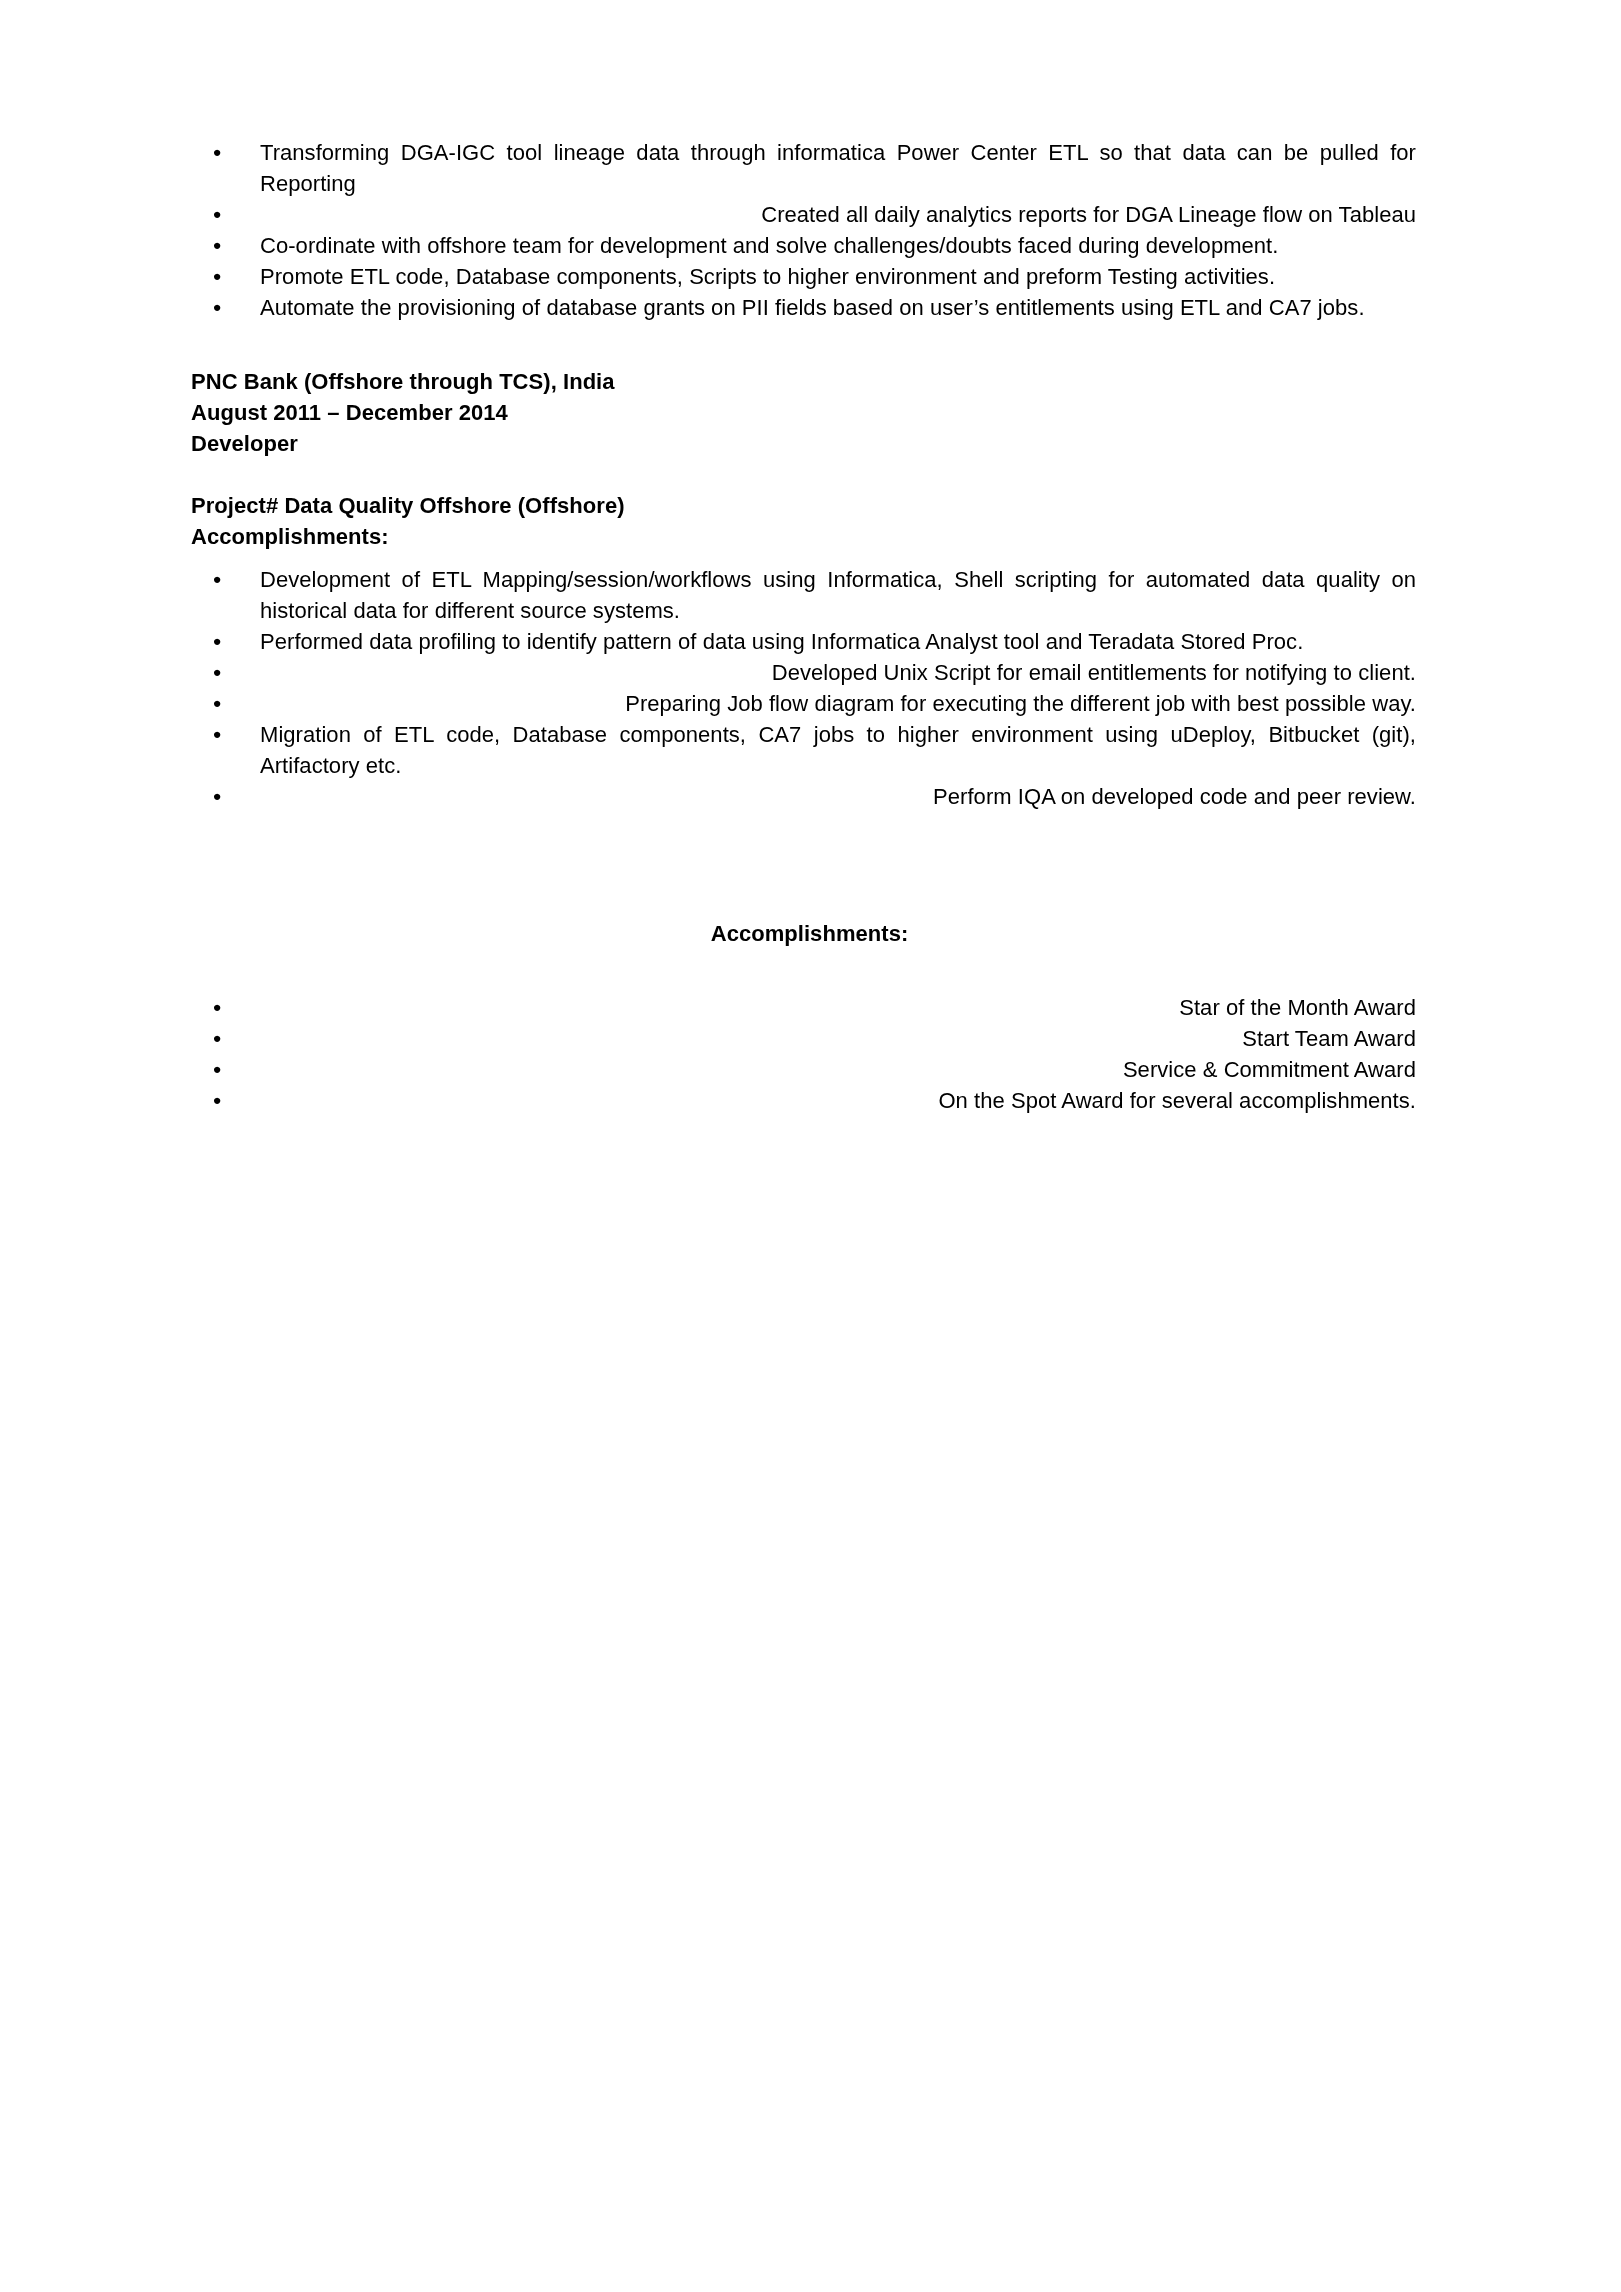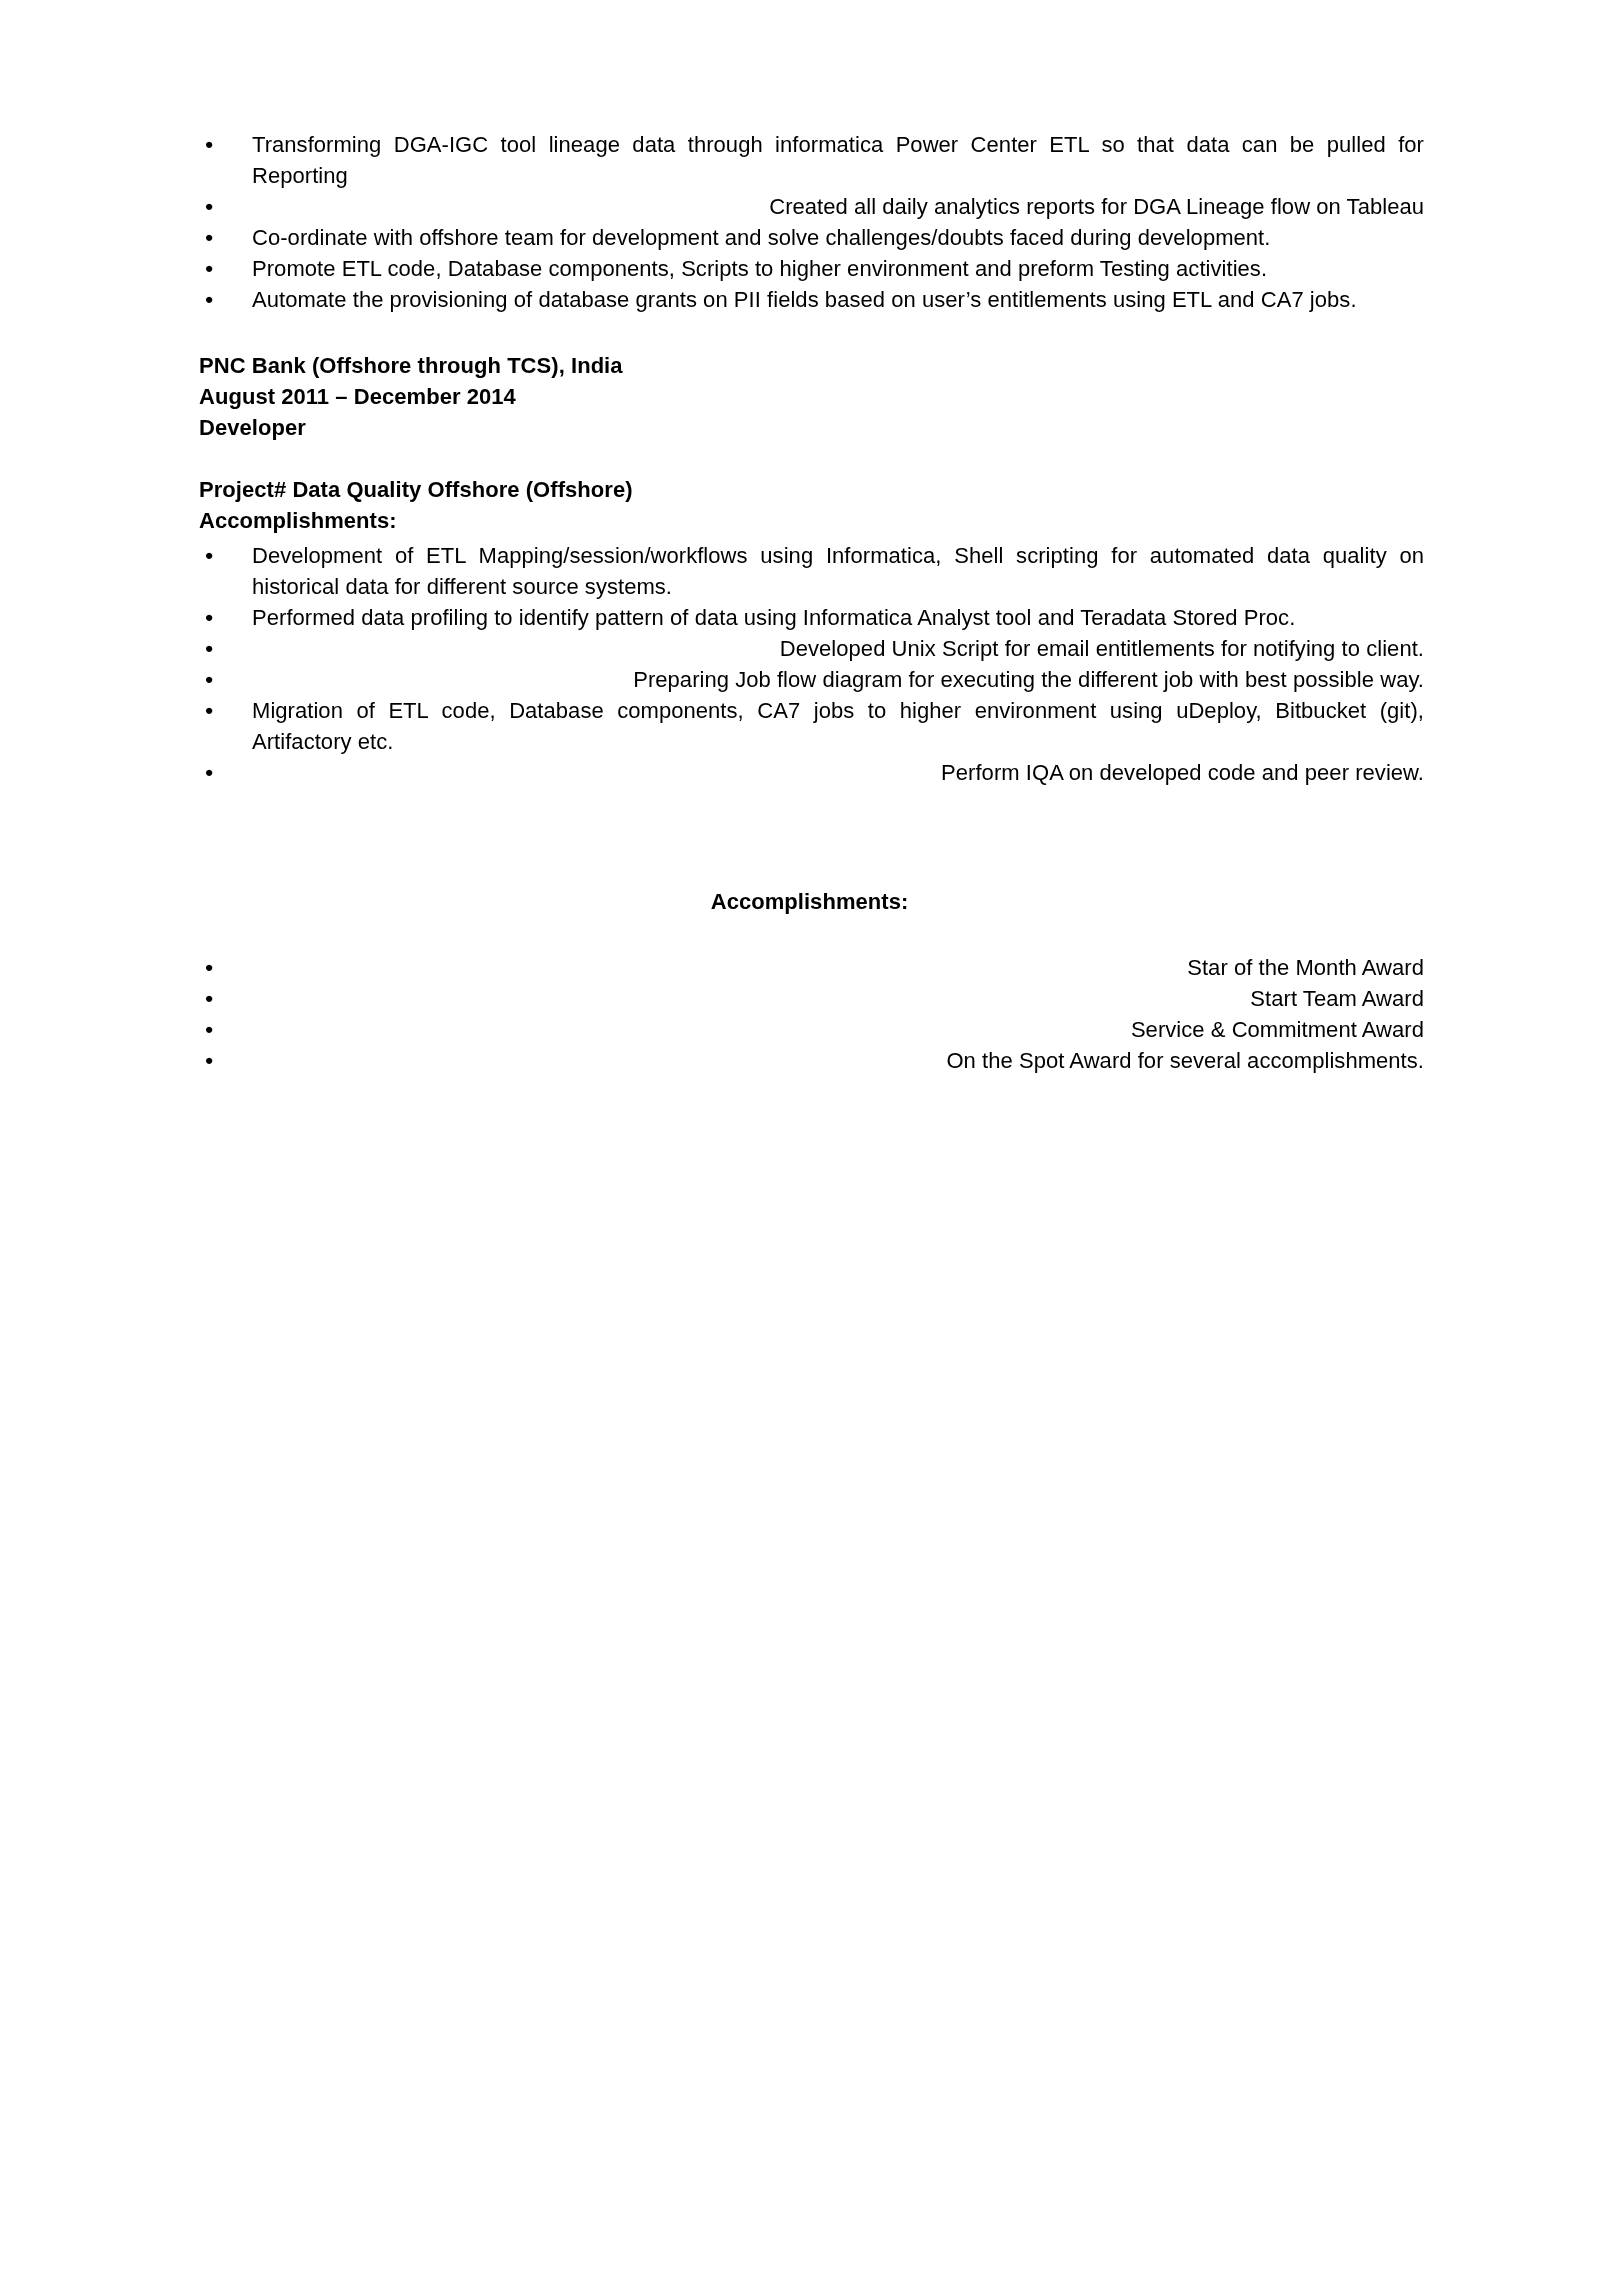--- a/index.html
+++ b/index.html
@@ -18,21 +18,21 @@
     color: #000000;
   }
   .content {
     position: absolute;
     left: 191px;
     top: 125px;
     width: 1237px;
   }
   ul.bullets {
     list-style: none;
-    margin: 4px;
+    margin: 12px;
     padding: 0;
   }
   ul.bullets > li {
     position: relative;
     padding-left: 57px;
     font-size: 22px;
     line-height: 31px;
     margin: 0;
     text-align: justify;
     text-justify: inter-word;
@@ -50,21 +50,20 @@
     line-height: 31px;
   }
   .heading-block {
     font-size: 22px;
     line-height: 31px;
     font-weight: bold;
     letter-spacing: 0.05px;
   }
   .heading-line {
     white-space: nowrap;
-    margin-left: 8px;
   }
   .spacer-1 { height: 31px; }
   .spacer-3 { height: 94px; }
   .section-title {
     font-size: 22px;
     line-height: 31px;
     font-weight: bold;
     letter-spacing: 0.05px;
     text-align: center;
   }

